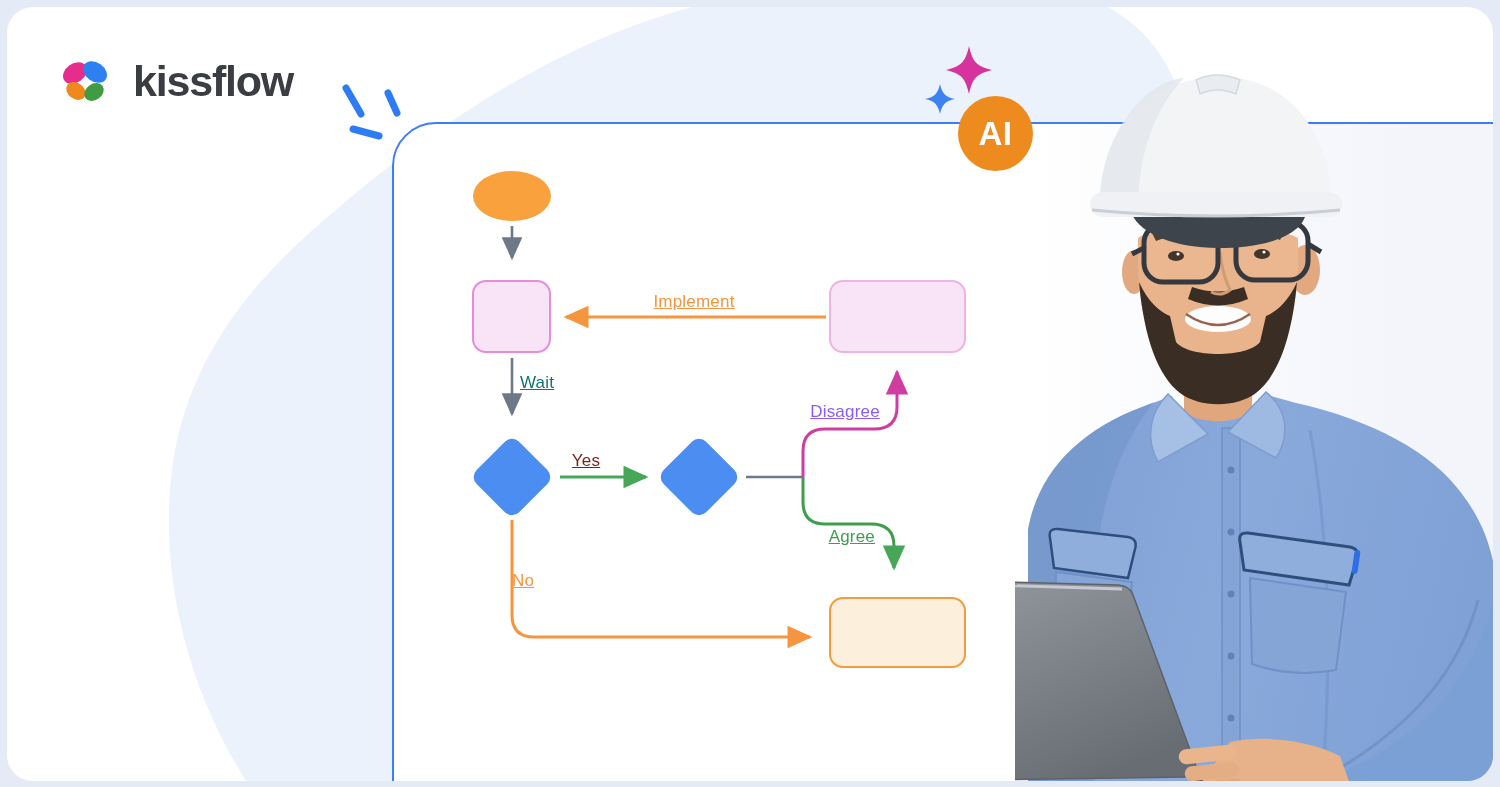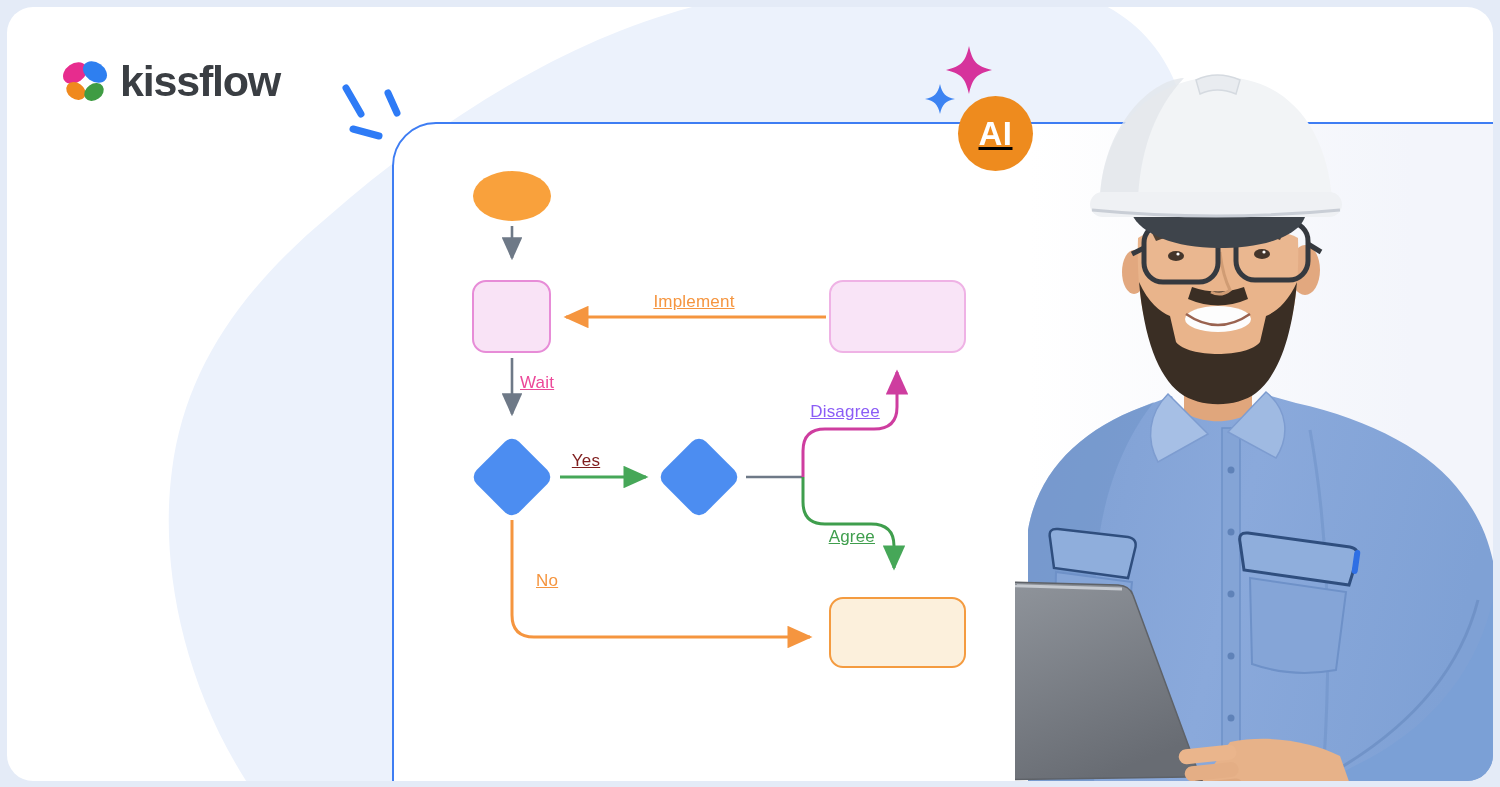--- a/index.html
+++ b/index.html
@@ -7,29 +7,29 @@
   .card{position:absolute;left:7px;top:7px;width:1486px;height:774px;background:#ffffff;border-radius:26px;overflow:hidden;}
   .stage{position:absolute;left:-7px;top:-7px;width:1500px;height:787px;}
   .abs{position:absolute;}
   .blob-svg{left:0;top:0;width:1500px;height:787px;pointer-events:none;}
   .panel{left:392px;top:122px;width:1160px;height:720px;background:linear-gradient(90deg,#ffffff 55%,#F3F5FB 88%);
          border:2px solid #3E7DF3;border-radius:44px;box-sizing:border-box;}
   .flow-svg{left:0;top:0;width:1500px;height:787px;pointer-events:none;}
   .flow-label{position:absolute;font-size:17px;line-height:20px;font-weight:400;letter-spacing:.2px;text-decoration:underline;}
   .lbl-center{text-align:center;}
   .lbl-implement{left:632px;top:292px;width:124px;color:#F5953F;}
-  .lbl-wait{left:520px;top:373px;color:#ec4899;}
+  .lbl-wait{left:520px;top:373px;color:#0f766e;}
   .lbl-yes{left:564px;top:451px;width:44px;color:#7f1d1d;}
   .lbl-disagree{left:787px;top:402px;width:116px;color:#8b5cf6;}
   .lbl-agree{left:791px;top:527px;width:84px;color:#3F9E4D;text-align:right;}
-  .lbl-no{left:536px;top:571px;color:#F5953F;text-align:center;}
-  .logo{left:60px;top:55px;width:260px;height:52px;display:flex;align-items:center;gap:10px;}
+  .lbl-no{left:512px;top:571px;color:#F5953F;text-align:center;}
+  .logo{left:60px;top:55px;width:260px;height:52px;display:flex;align-items:center;gap:23px;}
   .logo-text{font-size:43px;font-weight:700;color:#3A3E43;letter-spacing:-1.2px;line-height:50px;}
   .ai-badge{left:958px;top:96px;width:75px;height:75px;border-radius:50%;background:#EE8B1E;
-            display:flex;align-items:center;justify-content:center;text-decoration:underline;}
+            display:flex;align-items:center;justify-content:center;}
   .ai-badge span{color:#ffffff;font-weight:700;font-size:33px;letter-spacing:.5px;}
   .person-svg{left:1015px;top:58px;width:485px;height:729px;}
 </style>
 </head>
 <body>
 
 <div class="viewport">
   <div class="card">
     <div class="stage">
 

